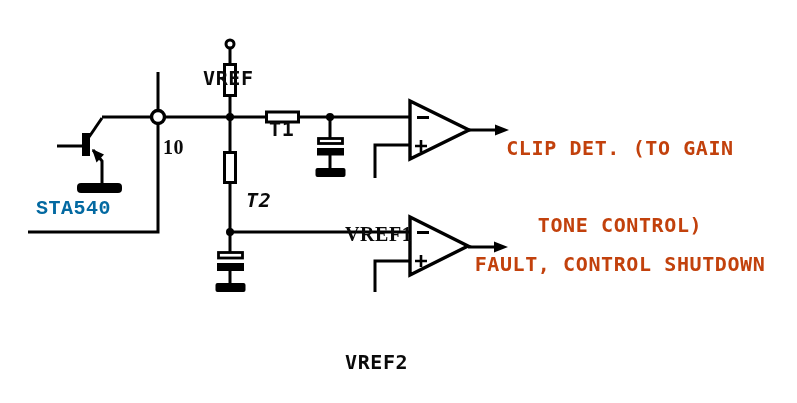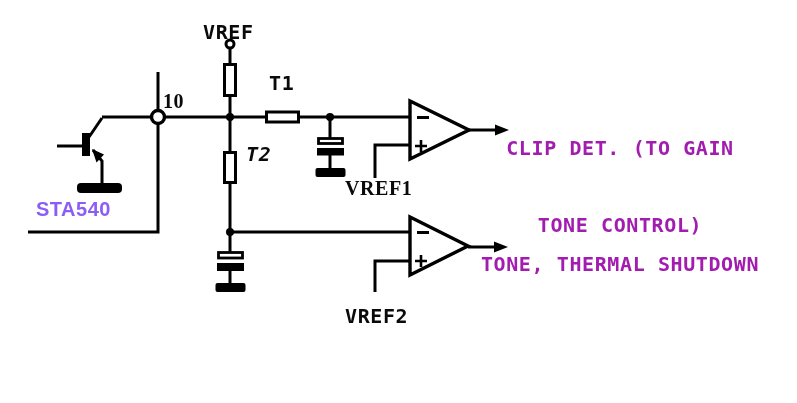--- a/index.html
+++ b/index.html
@@ -13,38 +13,39 @@
   }
   #canvas svg{position:absolute;left:0;top:0;}
   .lbl{
     position:absolute;
     font-weight:bold;
     font-size:20px;
     line-height:20px;
     letter-spacing:0.6px;
     white-space:pre;
     color:#0a0a0a;
+    margin-top:46px;
   }
   .chip-lbl{
     position:absolute;
-    font-family:Liberation Sans, sans-serif;
+    font-family:Liberation Mono, monospace;
     font-weight:bold;
     font-size:20px;
     line-height:20px;
     letter-spacing:0.5px;
-    color:#8b5cf6;
+    color:#0369a1;
   }
   .txtblock{
     position:absolute;
     font-weight:bold;
     font-size:20px;
     letter-spacing:0.6px;
     text-align:center;
     white-space:pre;
-    color:#a21caf;
+    color:#c2410c;
   }
   .txtblock div{line-height:29px;}
   .fault div{line-height:28.5px;}
 </style>
 </head>
 <body>
 
 <div id="canvas">
 
   <svg width="797" height="403" viewBox="0 0 797 403">
@@ -129,20 +130,20 @@
   <div class="lbl" style="left:345px;top:178px;font-family:Liberation Serif, serif;">VREF1</div>
 
   <div class="lbl" style="left:345px;top:306px;">VREF2</div>
 
   <div class="txtblock" style="left:444px;top:86px;width:352px;">
     <div>CLIP DET. (TO GAIN</div>
     <div>TONE CONTROL)</div>
   </div>
 
   <div class="txtblock fault" style="left:444px;top:202px;width:352px;">
-    <div>TONE, THERMAL SHUTDOWN</div>
+    <div>FAULT, CONTROL SHUTDOWN</div>
     
     
   </div>
 
 
 
 </div>
 
 </body></html>

